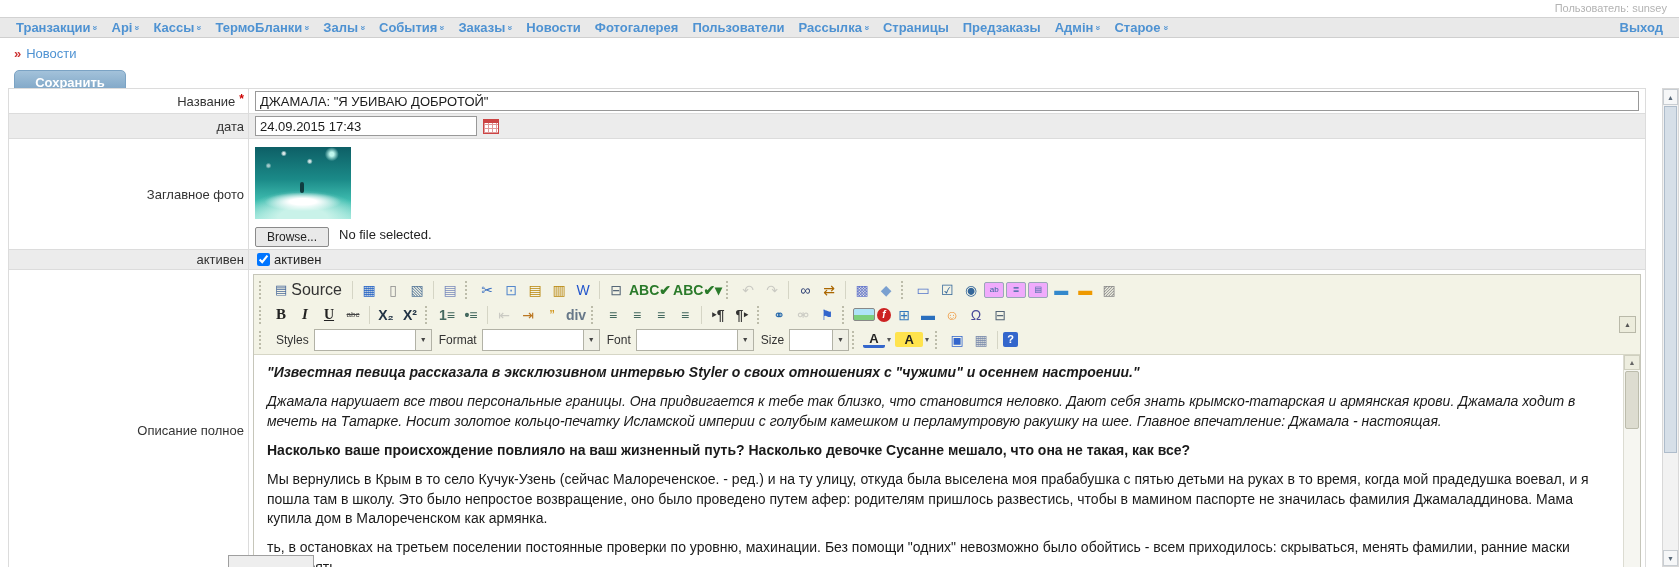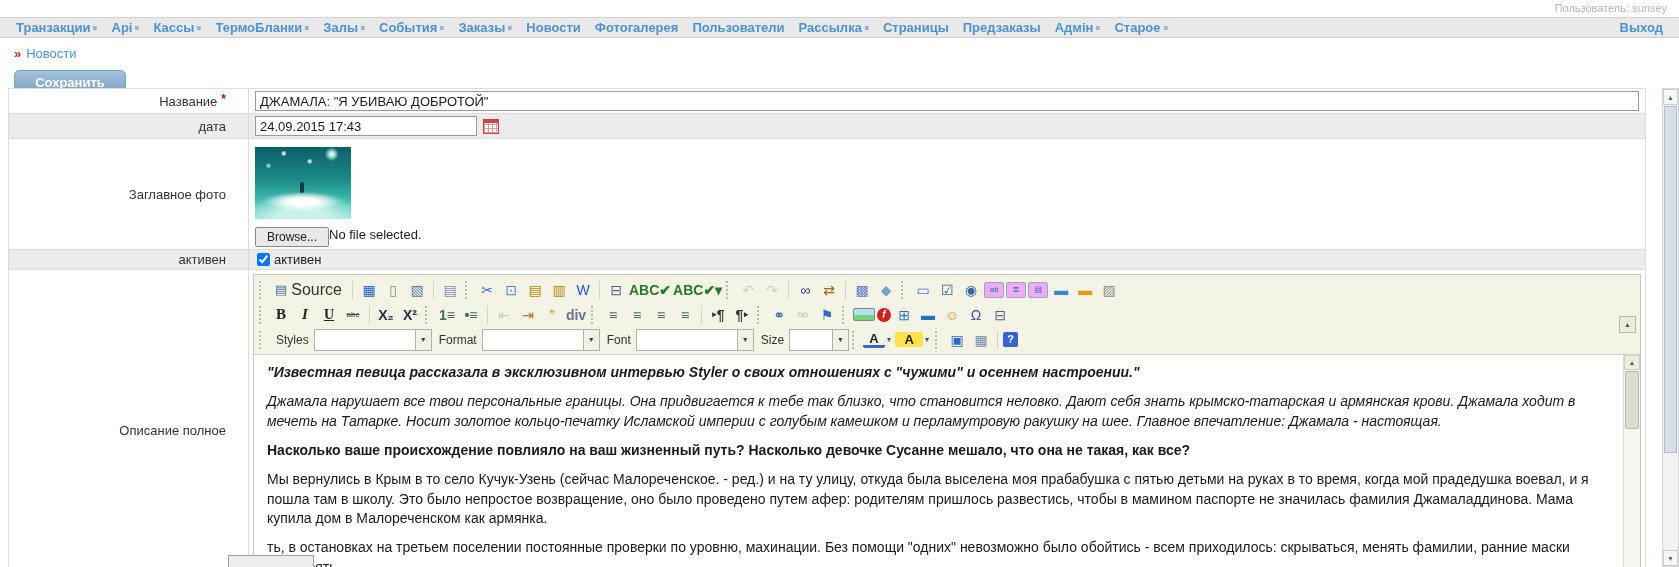--- a/index.html
+++ b/index.html
@@ -24,21 +24,21 @@
   .save-btn{margin:9px 0 18px 14px;width:112px;height:24px;border:1px solid #7ba3c4;border-radius:5px;
             background:linear-gradient(#a3c2da,#7aa2c4);color:#fff;font-weight:bold;font-size:13px;
             font-family:inherit;cursor:pointer}
 
   
   .form{position:absolute;left:8px;top:88px;width:1638px;bottom:0;border:1px solid #dcdcdc;border-bottom:none;
         display:flex;flex-direction:column;box-sizing:border-box;background:#fff}
   .frow{display:flex;border-bottom:1px solid #dcdcdc}
   .frow.shade{background:#ececec}
   .flabel{width:240px;min-width:240px;border-right:1px solid #dcdcdc;display:flex;align-items:center;
-          justify-content:flex-end;padding-right:22px;box-sizing:border-box;font-size:13px;color:#333}
+          justify-content:flex-end;padding-right:4px;box-sizing:border-box;font-size:13px;color:#333}
   .fvalue{flex:1;display:flex;align-items:center;padding:2px 6px;box-sizing:border-box;min-width:0}
   .req{color:#cc0000;margin-left:4px;font-size:12px;position:relative;top:-2px;font-weight:bold}
   .r-title{height:26px}
   .r-date{height:26px}
   .r-photo{height:120px}
   .r-active{height:33px}
   .r-desc{flex:1;border-bottom:none}
   .ti{height:20px;border:1px solid #999;font-size:13px;padding:1px 4px;box-sizing:border-box;
       font-family:inherit;color:#1a1a1a;background:#fff}
   .title-input{width:100%}
@@ -55,21 +55,21 @@
         radial-gradient(circle at 30% 9%, rgba(255,255,255,.85) 0 1px, rgba(255,255,255,0) 3px),
         radial-gradient(circle at 57% 20%, rgba(255,255,255,.8) 0 1px, rgba(255,255,255,0) 3px),
         radial-gradient(circle at 14% 26%, rgba(255,255,255,.6) 0 1px, rgba(255,255,255,0) 3px),
         radial-gradient(ellipse 40% 13% at 50% 76%, #ffffff 0 35%, rgba(255,255,255,0) 100%),
         radial-gradient(ellipse 65% 40% at 50% 100%, #c9f2e9 0 40%, rgba(201,242,233,0) 100%),
         linear-gradient(180deg,#0d5f66 0%,#1b8a88 45%,#3fbdb0 75%,#8fe3d6 100%)}
   .thumb::after{content:"";position:absolute;left:47%;top:48%;width:4px;height:11px;background:#0f3d40;border-radius:2px}
   .filebar{margin-top:8px;display:flex;align-items:flex-start}
   .browse-btn{font-size:12px;padding:2px 11px;border:1px solid #8a8a8a;background:#e9e9e9;border-radius:2px;
               font-family:inherit;color:#222;cursor:pointer}
-  .file-status{font-size:13px;color:#222}
+  .file-status{font-size:13px;margin-left:10px;color:#222}
   .cb{width:13px;height:13px;margin:0 4px 0 2px}
   .cb-label{font-size:13px;color:#222}
   .desc-value{padding:4px;align-items:stretch}
 
   
   .editor{flex:1;border:1px solid #c6c6ba;display:flex;flex-direction:column;box-sizing:border-box;position:relative;min-width:0}
   .ed-toolbar{background:#f3f3e6;padding:2px 4px 2px 2px;border-bottom:1px solid #d6d6c6;position:relative}
   .tb-row{display:flex;align-items:center;height:25px}
   .tb-btn{display:inline-flex;align-items:center;justify-content:center;min-width:22px;height:20px;margin:0 1px;
           border-radius:2px;font-size:14px;line-height:1;cursor:pointer;color:#444;white-space:nowrap}

